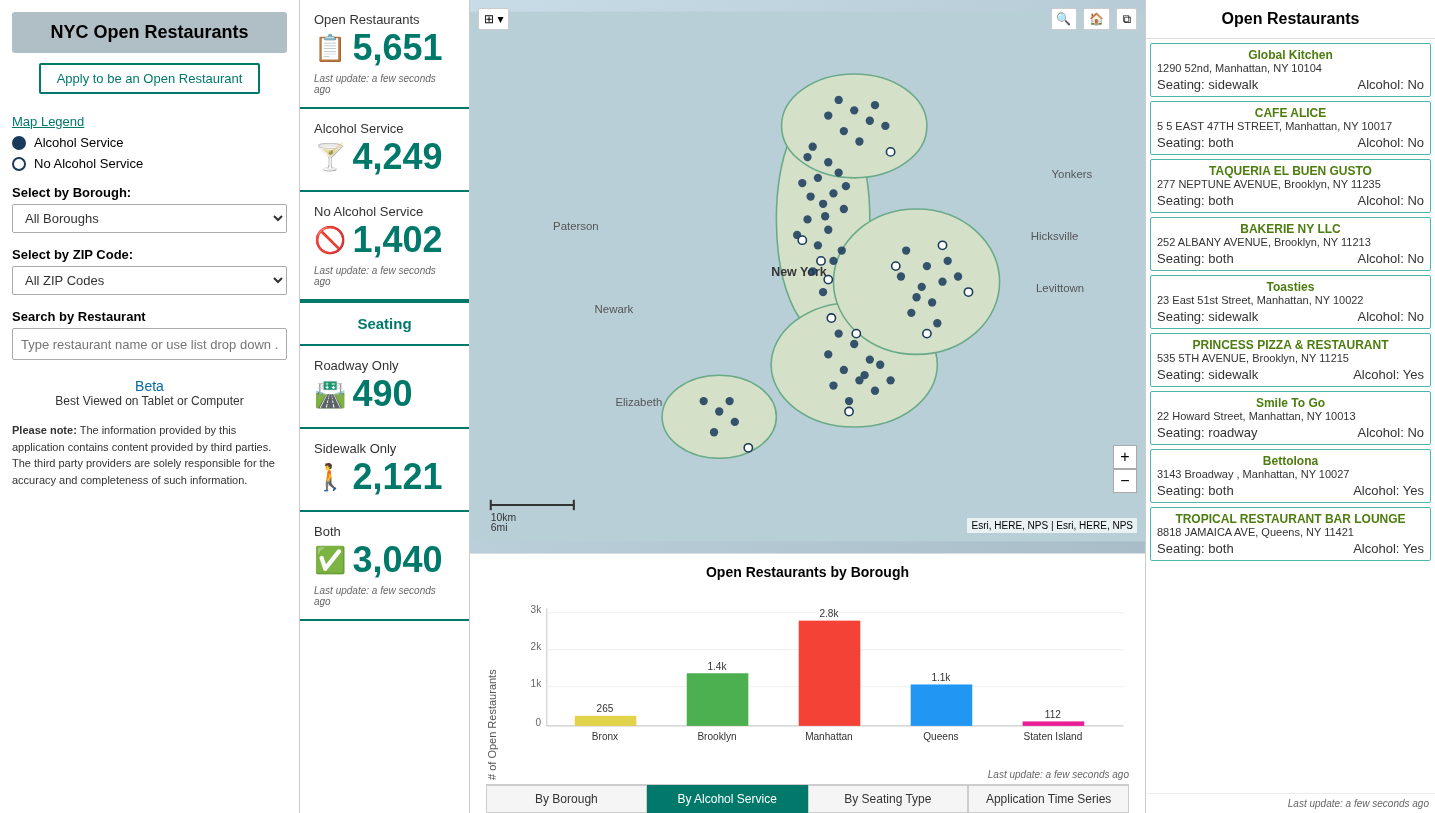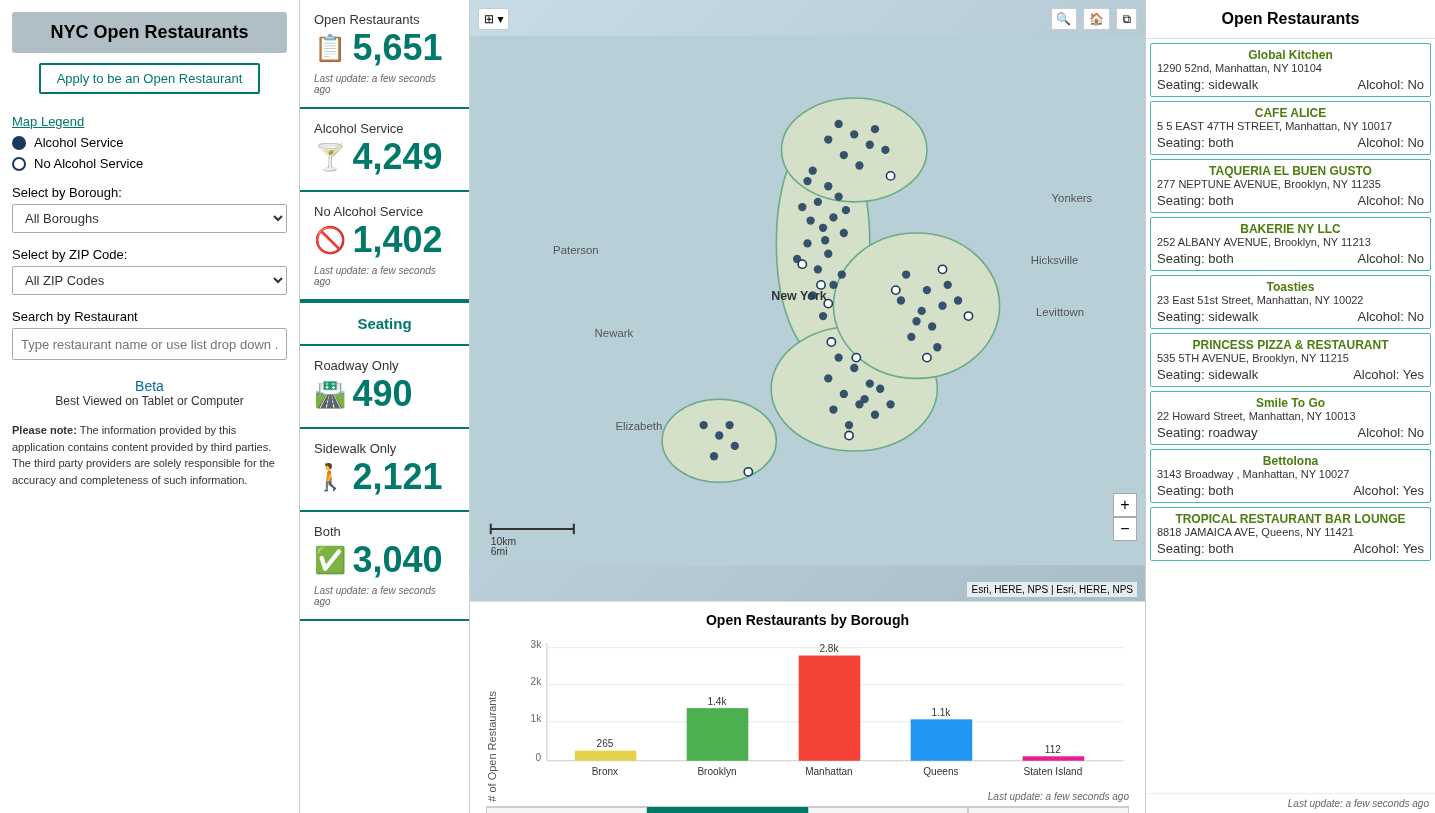--- a/index.html
+++ b/index.html
@@ -8,21 +8,21 @@
     
     #left-panel {
       width: 300px; min-width: 300px; background: #fff; display: flex; flex-direction: column; padding: 12px; border-right: 1px solid #ccc; overflow-y: auto;
     }
     #left-panel h1 { text-align: center; font-size: 18px; font-weight: bold; color: #000; background: #b0bec5; padding: 10px; border-radius: 3px; }
     #apply-btn { display: block; margin: 10px auto; border: 2px solid #00796b; color: #00796b; background: #fff; padding: 6px 16px; font-size: 13px; cursor: pointer; border-radius: 2px; }
     .map-legend-title { color: #00796b; font-size: 13px; text-decoration: underline; cursor: pointer; margin-top: 10px; }
     .legend-item { display: flex; align-items: center; gap: 8px; margin-top: 6px; font-size: 13px; }
     .legend-dot-filled { width: 14px; height: 14px; border-radius: 50%; background: #1a3a5c; }
     .legend-dot-empty { width: 14px; height: 14px; border-radius: 50%; border: 2px solid #1a3a5c; background: #fff; }
-    .section-label { font-size: 13px; font-weight: normal; margin-top: 14px; margin-bottom: 4px; }
+    .section-label { font-size: 13px; font-weight: bold; margin-top: 14px; margin-bottom: 4px; }
     .filter-select { width: 100%; padding: 5px 8px; border: 1px solid #aaa; border-radius: 2px; font-size: 13px; color: #333; background: #fff; appearance: auto; }
     .beta-text { color: #0369a1; font-weight: normal; text-align: center; margin-top: 18px; font-size: 14px; }
     .viewed-text { text-align: center; color: #333; font-size: 12px; }
     .note-text { font-size: 11px; color: #333; margin-top: 14px; line-height: 1.5; }
     .note-text strong { font-weight: bold; }
 
     
     #middle-col { display: flex; flex-direction: column; width: 170px; min-width: 170px; background: #fff; border-right: 1px solid #ccc; }
     .stat-card { padding: 12px 14px; border-bottom: 2px solid #00796b; flex-shrink: 0; }
     .stat-card.seating { border-top: 2px solid #00796b; }
@@ -32,26 +32,26 @@
 
     
     #map-chart-col { display: flex; flex-direction: column; flex: 1; }
     #map-area { flex: 1; background: #d4e8f0; position: relative; overflow: hidden; }
     #map-placeholder { width: 100%; height: 100%; background: linear-gradient(135deg, #c8dce8 0%, #b8cdd8 50%, #a8bdc8 100%); position: relative; display: flex; align-items: center; justify-content: center; }
     .map-overlay-top { position: absolute; top: 8px; left: 8px; display: flex; gap: 6px; }
     .map-btn { background: #fff; border: 1px solid #ccc; padding: 3px 5px; cursor: pointer; font-size: 12px; border-radius: 2px; }
     .map-controls-tr { position: absolute; top: 8px; right: 8px; display: flex; gap: 6px; }
     .map-zoom { position: absolute; right: 8px; bottom: 60px; display: flex; flex-direction: column; }
     .zoom-btn { background: #fff; border: 1px solid #aaa; width: 24px; height: 24px; display: flex; align-items: center; justify-content: center; cursor: pointer; font-size: 16px; }
-    .map-attribution { position: absolute; bottom: 4px; right: 8px; font-size: 10px; background: rgba(255,255,255,0.7); padding: 2px 4px; }
+    .map-attribution { position: absolute; bottom: 20px; right: 8px; font-size: 10px; background: rgba(255,255,255,0.7); padding: 2px 4px; }
 
     
     #map-svg { position: absolute; top: 0; left: 0; width: 100%; height: 100%; }
 
-    #chart-area { height: 212px; background: #fff; border-top: 1px solid #ddd; padding: 10px 16px 0; display: flex; flex-direction: column; }
+    #chart-area { height: 260px; background: #fff; border-top: 1px solid #ddd; padding: 10px 16px 0; display: flex; flex-direction: column; }
     .chart-title { text-align: center; font-size: 14px; font-weight: bold; margin-bottom: 4px; }
     .chart-wrap { display: flex; flex: 1; }
     .chart-y-label { writing-mode: vertical-rl; transform: rotate(180deg); font-size: 11px; color: #555; display: flex; align-items: center; margin-right: 4px; }
     .chart-inner { flex: 1; display: flex; flex-direction: column; }
     .bar-svg { width: 100%; height: 100%; }
     .chart-tabs { display: flex; border-top: 1px solid #ccc; margin-top: 4px; }
     .chart-tab { flex: 1; text-align: center; padding: 6px 2px; font-size: 12px; cursor: pointer; border: 1px solid #ccc; background: #f5f5f5; color: #333; }
     .chart-tab.active { background: #00796b; color: #fff; border-color: #00796b; }
     .chart-last-update { font-size: 10px; color: #666; font-style: italic; text-align: right; margin-top: 2px; }
 

